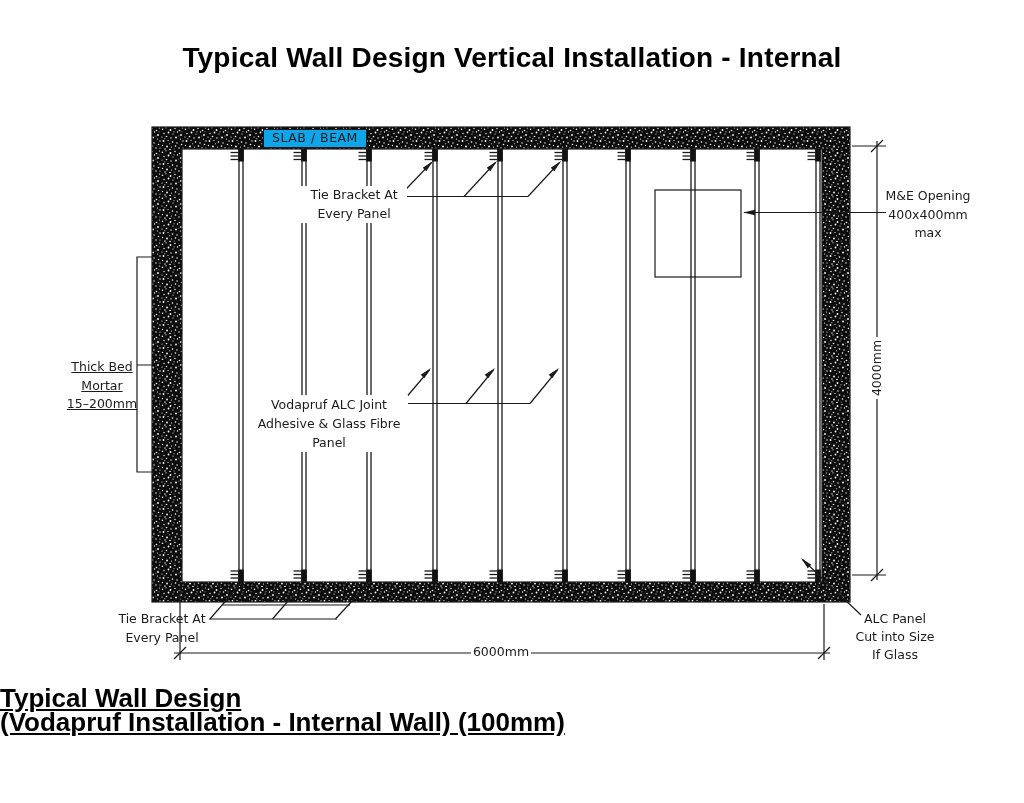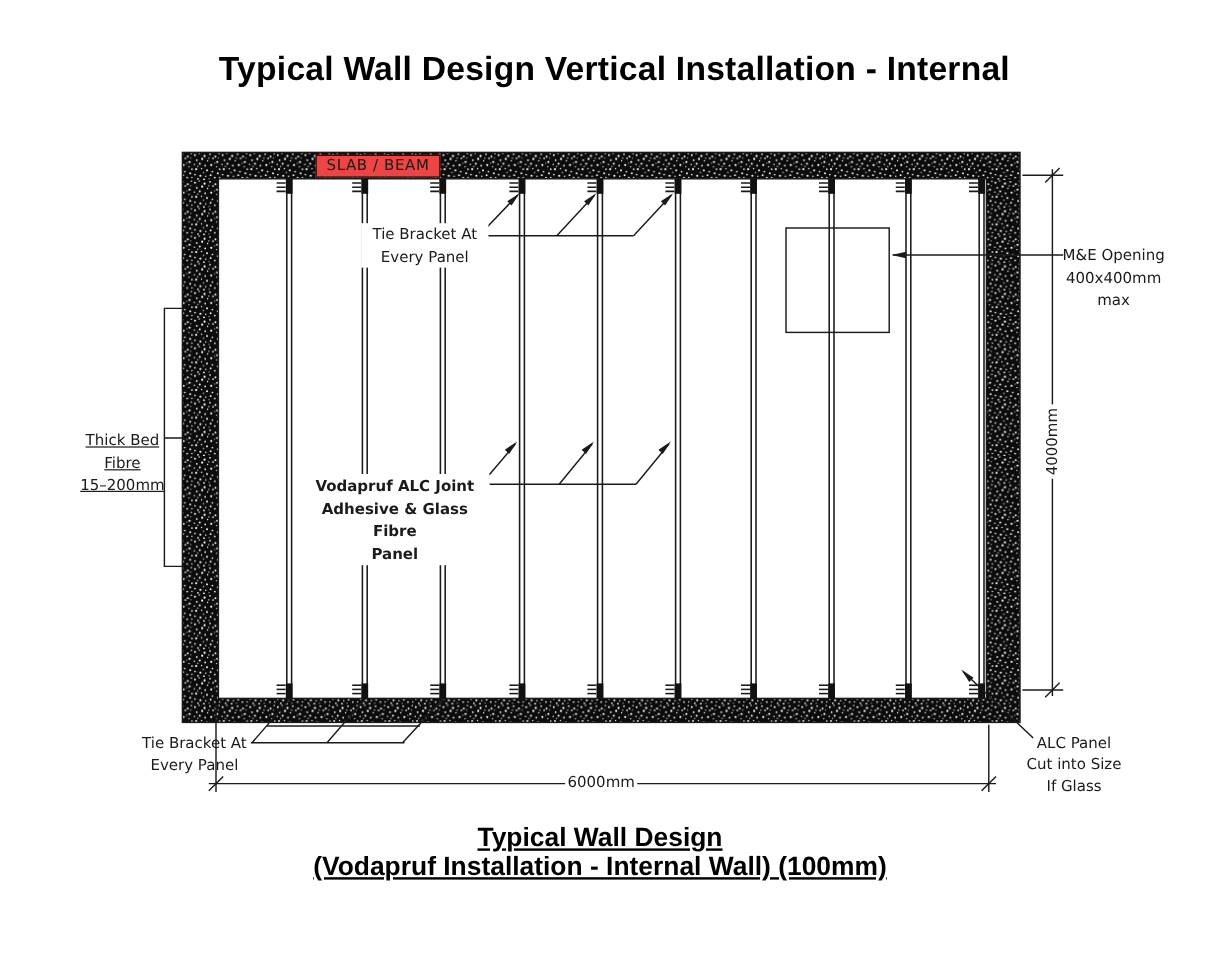--- a/index.html
+++ b/index.html
@@ -1,34 +1,34 @@
 <!DOCTYPE html>
 <html><head>
 <meta charset="utf-8">
 <style>
   html,body{margin:0;padding:0;background:#fff;}
   .canvas{position:relative;width:1024px;height:803px;background:#fff;overflow:hidden;
           font-family:"Liberation Sans",sans-serif;margin-top:12px;}
   .canvas svg{position:absolute;left:0;top:0;}
   .ttl{position:absolute;left:0;top:28px;width:1024px;text-align:center;
        font-weight:bold;font-size:28px;line-height:36px;color:#000;letter-spacing:0.2px;}
-  .cap{position:absolute;left:0;top:674px;width:1000px;text-align:center;
-       font-weight:bold;font-size:22px;line-height:24px;color:#000;}
+  .cap{position:absolute;left:0;top:674px;width:1000px;
+       font-weight:bold;font-size:26px;line-height:24px;color:#000;}
   .cap div{text-decoration:underline;}
   .cad{position:absolute;font-family:"DejaVu Sans",sans-serif;font-size:12.5px;
        color:#1b1b1b;line-height:18.5px;text-align:center;}
   .bgw{background:#fff;}
   .slabbox{position:absolute;left:263px;top:117px;width:102px;height:17px;
-           border:1.3px solid #161616;background:#ef4444;
+           border:1.3px solid #161616;background:#0ea5e9;
            font-family:"DejaVu Sans",sans-serif;font-size:12.5px;line-height:16px;
            text-align:center;color:#1b1b1b;letter-spacing:0.5px;}
   .lbl-tie-top{left:301px;top:174px;width:106px;}
-  .lbl-voda{left:250px;top:383px;width:158px;line-height:19px;font-weight:bold;}
+  .lbl-voda{left:250px;top:383px;width:158px;line-height:19px;}
   .lbl-thick{left:50px;top:346px;width:104px;text-decoration:underline;}
-  .lbl-me{left:877px;top:192px;width:102px;}
+  .lbl-me{left:877px;top:175px;width:102px;}
   .lbl-tie-bot{left:109px;top:598px;width:106px;}
   .lbl-alc{left:844px;top:598px;width:102px;line-height:18px;}
   .dim-w{left:471px;top:632px;width:60px;height:16px;line-height:16px;}
   .dim-h{left:877px;top:356px;width:62px;height:16px;line-height:16px;
          margin-left:-31px;margin-top:-8px;transform:rotate(-90deg);}
   
   #dwg .ln{stroke:#1a1a1a;stroke-width:1.2;fill:none;}
   #dwg .lnt{stroke:#1a1a1a;stroke-width:1.3;fill:none;}
   #dwg .ah{fill:#1a1a1a;stroke:none;}
 </style>
@@ -188,21 +188,21 @@
   </div>
 
   <div class="cad bgw lbl-voda">
     <div>Vodapruf ALC Joint</div>
     <div>Adhesive &amp; Glass Fibre</div>
     <div>Panel</div>
   </div>
 
   <div class="cad lbl-thick">
     <div>Thick Bed</div>
-    <div>Fibre</div>
+    <div>Mortar</div>
     <div>15–200mm</div>
   </div>
 
   <div class="cad lbl-me">
     <div>M&amp;E Opening</div>
     <div>400x400mm</div>
     <div>max</div>
   </div>
 
   <div class="cad lbl-tie-bot">

